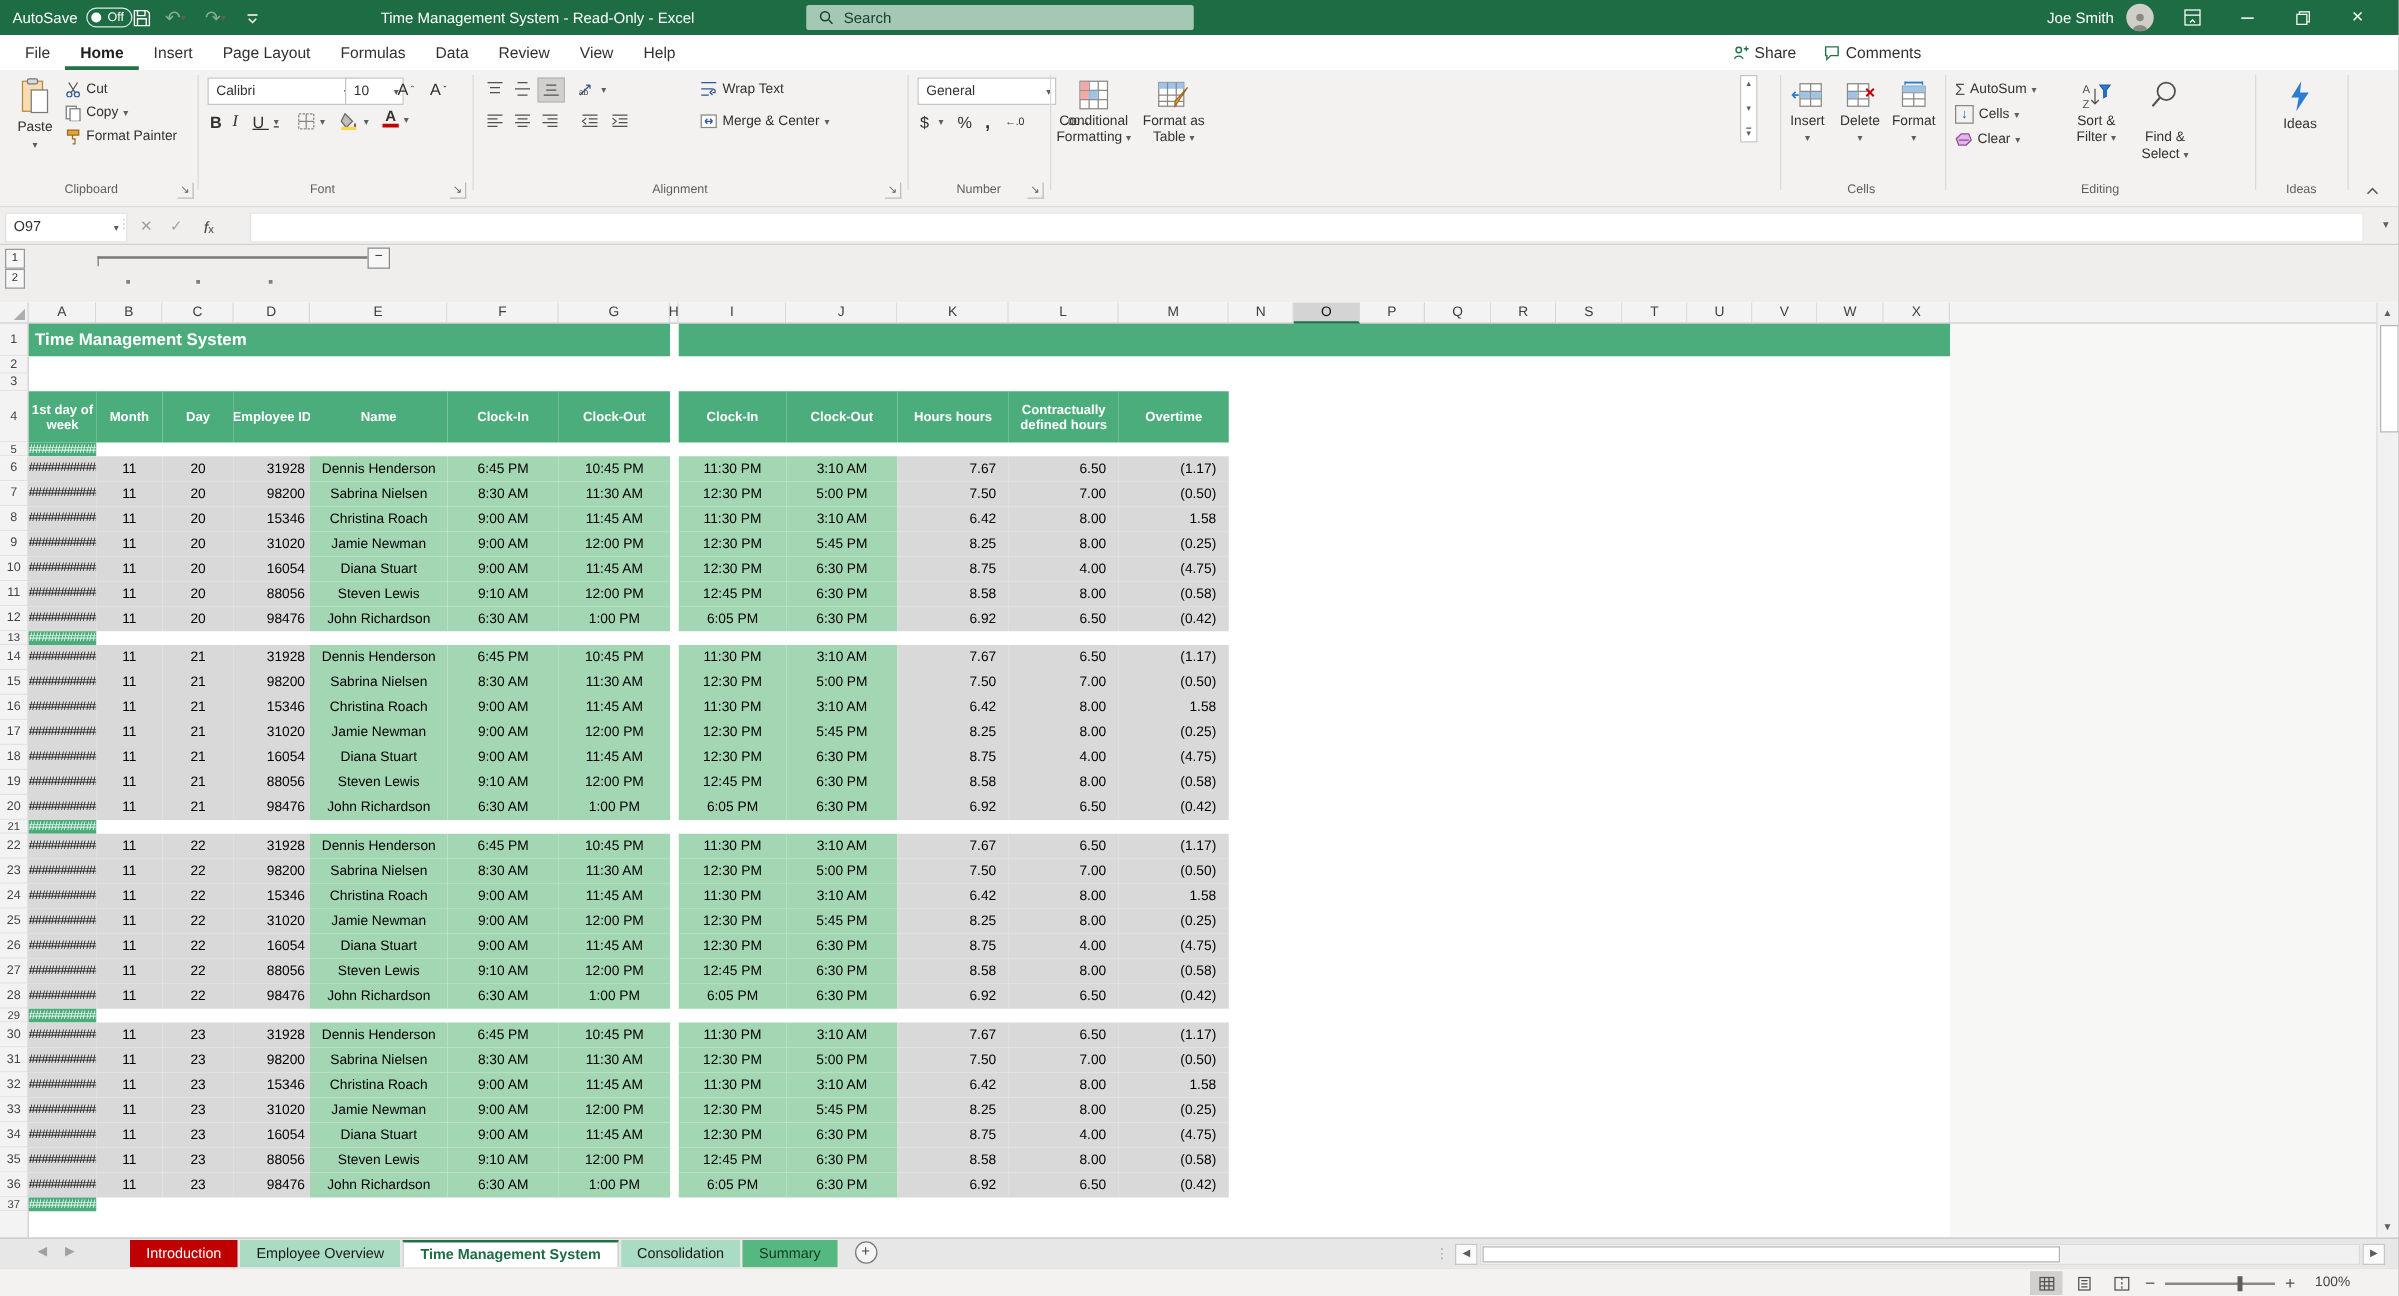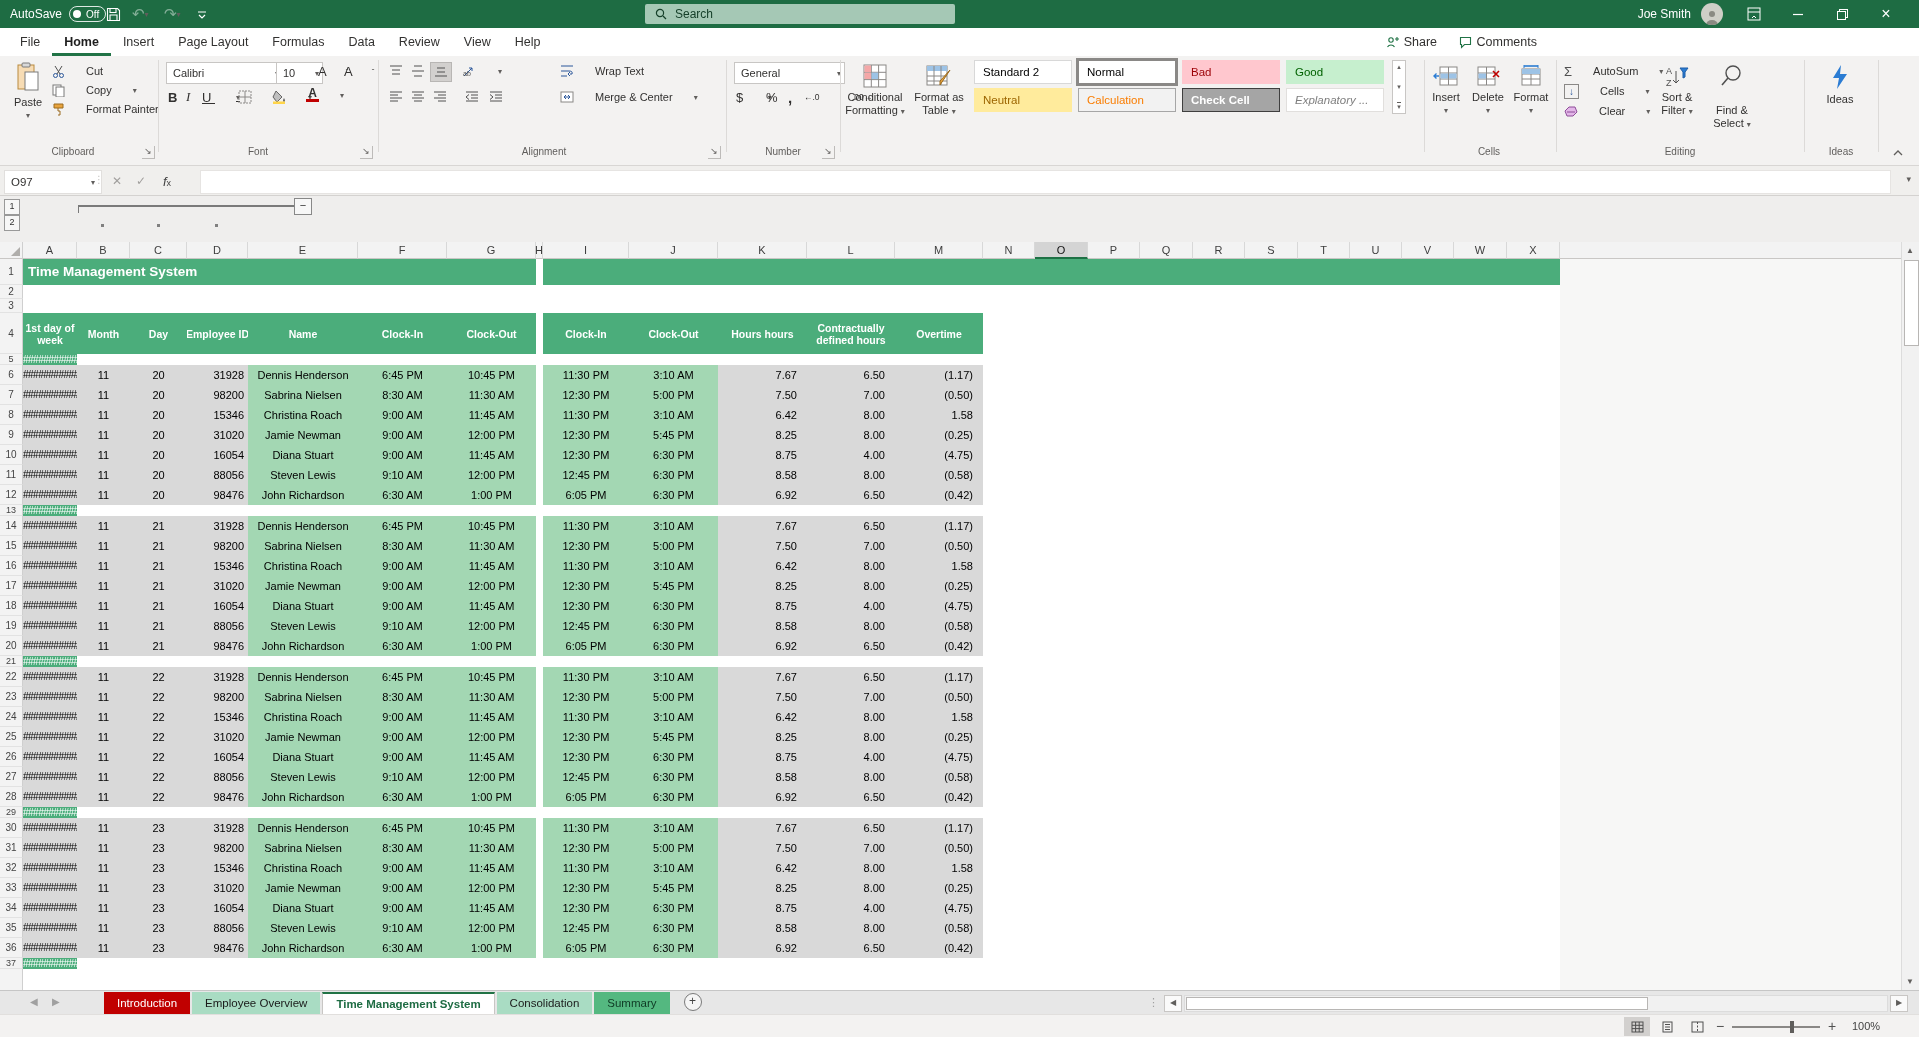--- a/index.html
+++ b/index.html
@@ -16,21 +16,21 @@
   .winbtn{width:30px;height:28px;display:flex;align-items:center;justify-content:center;color:#fff;}
   
   .menubar{left:0;top:28px;width:1919px;height:28px;background:#fff;}
   .menu-tab{height:28px;display:flex;align-items:center;padding:0 12px;font-size:12.5px;color:#323130;}
   .menu-tab.active{font-weight:bold;color:#1e1e1e;box-shadow:inset 0 -3px 0 #217346;}
   
   .ribbon{left:0;top:56px;width:1919px;height:110px;background:#F3F2F1;border-bottom:1px solid #D8D6D4;font-size:11px;color:#323130;}
   .gsep{position:absolute;top:4px;height:92px;width:1px;background:#DCDAD8;}
   .glabel{position:absolute;top:90px;height:14px;font-size:10px;color:#605E5C;text-align:center;}
   .launcher{position:absolute;top:90px;width:12px;height:12px;color:#605E5C;font-size:9px;line-height:10px;border:1px solid #bdbbb9;border-top:none;border-left:none;text-align:center;}
-  .rsmall{position:absolute;height:18px;display:flex;align-items:center;gap:21px;white-space:nowrap;}
+  .rsmall{position:absolute;height:18px;display:flex;align-items:center;gap:4px;white-space:nowrap;}
   .rbig{position:absolute;top:4px;height:82px;display:flex;flex-direction:column;align-items:center;text-align:center;line-height:13px;}
   .combo{position:absolute;height:20px;background:#fff;border:1px solid #C8C6C4;display:flex;align-items:center;padding:0 3px 0 6px;justify-content:space-between;color:#323130;}
   .dd{color:#605E5C;font-size:8px;}
   .alico{position:absolute;width:20px;height:18px;display:flex;align-items:center;justify-content:center;}
   .alico.sel{background:#D2D0CE;border:1px solid #B8B6B4;}
   .gal-item{position:absolute;height:24px;line-height:23px;padding-left:8px;font-size:11.5px;overflow:hidden;white-space:nowrap;box-sizing:border-box;}
   .fontbtn{font-size:13px;}
   
   .fbar{left:0;top:166px;width:1919px;height:30px;background:#F0EFED;border-bottom:1px solid #D4D2D0;}
   .namebox{position:absolute;left:4px;top:4px;width:84px;height:22px;background:#fff;border:1px solid #E1DFDD;display:flex;align-items:center;justify-content:space-between;padding:0 6px;font-size:11.5px;color:#323130;}
@@ -84,20 +84,21 @@
     </div>
     <div class="tb-item" style="left:164px;">
       <span class="qat-dis" style="font-size:15px">↷</span>
         <span class="qat-dis dd">▾</span>
     </div>
     <div class="tb-item" style="left:196px;">
       <svg width="12" height="12" viewBox="0 0 12 12">
           <path d="M2 4 h8 M3 7 l3 3 l3-3" stroke="#fff" fill="none" stroke-width="1.2"></path>
         </svg>
     </div>
+    <div class="tb-item" style="left:260px;width:340px;justify-content:center;">Time Management System - Read-Only - Excel</div>
     <div class="searchbox">
       <svg width="12" height="12" viewBox="0 0 12 12">
           <circle cx="5" cy="5" r="3.6" fill="none" stroke="#16402A" stroke-width="1.2"></circle>
           <line x1="8" y1="8" x2="11" y2="11" stroke="#16402A" stroke-width="1.2"></line>
         </svg>
       <span>Search</span>
     </div>
     <div class="tb-item" style="right:228px;">Joe Smith</div>
     <div class="tb-item" style="right:196px;">
       <span style="width:22px;height:22px;border-radius:50%;background:#CFCFC7;display:inline-flex;align-items:flex-end;justify-content:center;overflow:hidden;">
@@ -326,30 +327,20 @@
     <div class="rbig" style="left:910px;width:58px;">
       <svg width="26" height="24" viewBox="0 0 26 24" style="margin-top:4px;">
           <rect x="1" y="2" width="20" height="19" fill="#fff" stroke="#8A8886"></rect>
           <rect x="1" y="2" width="20" height="5" fill="#9DC3E6"></rect>
           <path d="M1 12 h20 M1 17 h20 M8 2 v19 M15 2 v19" stroke="#8A8886"></path>
           <path d="M24 6 l-8 12 l-2 3 l0-4 z" fill="#E8A33D" stroke="#9A6A1E"></path>
         </svg>
       <span style="margin-top:3px;">Format as</span>
       <span><span>Table</span> <span class="dd">▾</span></span>
     </div>
-    <div id="stylesGallery" style="position:absolute;left:974px;top:4px;width:416px;height:54px;">
-        <div class="gal-item" style="left: 0px; top: 0px; width: 98px; background: rgb(255, 255, 255); color: rgb(0, 0, 0); border: 1px solid rgb(216, 216, 216); font-style: normal; font-weight: normal; outline: none;">Standard 2</div>
-        <div class="gal-item" style="left: 104px; top: 0px; width: 98px; background: rgb(255, 255, 255); color: rgb(0, 0, 0); border: 1px solid rgb(138, 136, 134); font-style: normal; font-weight: normal; outline: rgb(138, 136, 134) solid 2px;">Normal</div>
-        <div class="gal-item" style="left: 208px; top: 0px; width: 98px; background: rgb(255, 199, 206); color: rgb(156, 0, 6); border: 1px solid rgb(255, 199, 206); font-style: normal; font-weight: normal; outline: none;">Bad</div>
-        <div class="gal-item" style="left: 312px; top: 0px; width: 98px; background: rgb(198, 239, 206); color: rgb(0, 97, 0); border: 1px solid rgb(198, 239, 206); font-style: normal; font-weight: normal; outline: none;">Good</div>
-        <div class="gal-item" style="left: 0px; top: 28px; width: 98px; background: rgb(255, 235, 156); color: rgb(156, 101, 0); border: 1px solid rgb(255, 235, 156); font-style: normal; font-weight: normal; outline: none;">Neutral</div>
-        <div class="gal-item" style="left: 104px; top: 28px; width: 98px; background: rgb(242, 242, 242); color: rgb(250, 125, 0); border: 1px solid rgb(166, 166, 166); font-style: normal; font-weight: normal; outline: none;">Calculation</div>
-        <div class="gal-item" style="left: 208px; top: 28px; width: 98px; background: rgb(165, 165, 165); color: rgb(255, 255, 255); border: 1px solid rgb(63, 63, 63); font-style: normal; font-weight: bold; outline: none;">Check Cell</div>
-        <div class="gal-item" style="left: 312px; top: 28px; width: 98px; background: rgb(255, 255, 255); color: rgb(127, 127, 127); border: 1px solid rgb(225, 223, 221); font-style: italic; font-weight: normal; outline: none;">Explanatory ...</div>
-      </div>
     <div style="position:absolute;left:1392px;top:4px;width:14px;height:54px;border:1px solid #C8C6C4;background:#fff;display:flex;flex-direction:column;align-items:center;justify-content:space-between;padding:2px 0;box-sizing:border-box;">
       <span style="font-size:7px;color:#605E5C;">▴</span>
       <span style="font-size:7px;color:#605E5C;">▾</span>
       <span style="font-size:7px;color:#605E5C;border-top:1px solid #605E5C;">▾</span>
     </div>
     <div class="gsep" style="left:1424px;"></div>
 
     <div class="rbig" style="left:1426px;width:40px;">
       <svg width="26" height="22" viewBox="0 0 26 22" style="margin-top:5px;">
           <rect x="7" y="2" width="17" height="18" fill="#fff" stroke="#8A8886"></rect>

